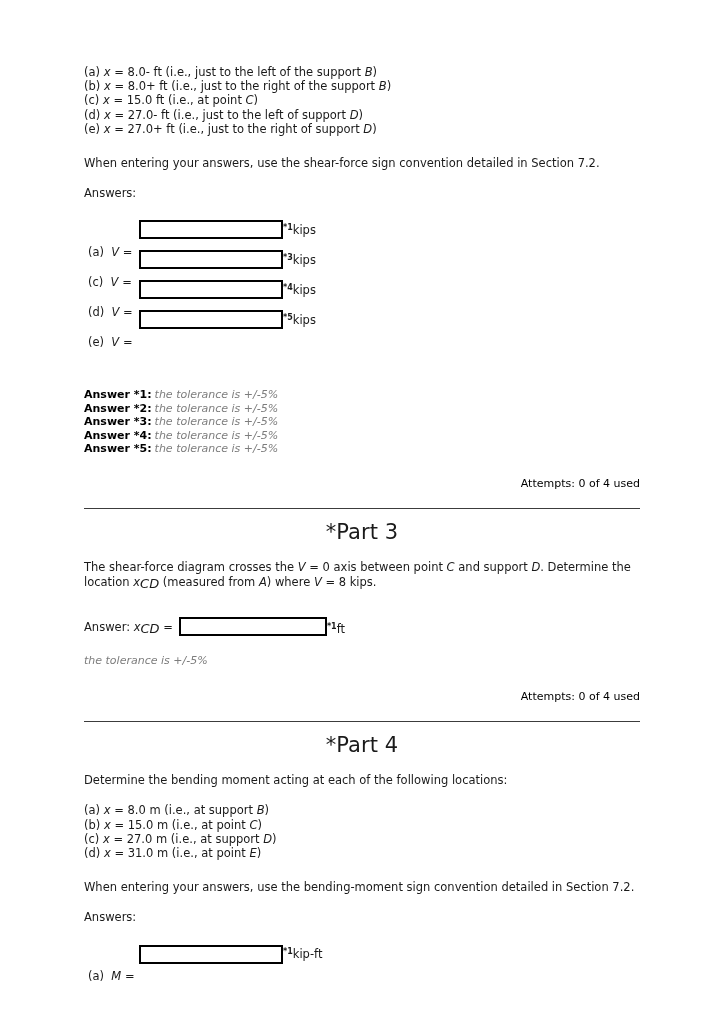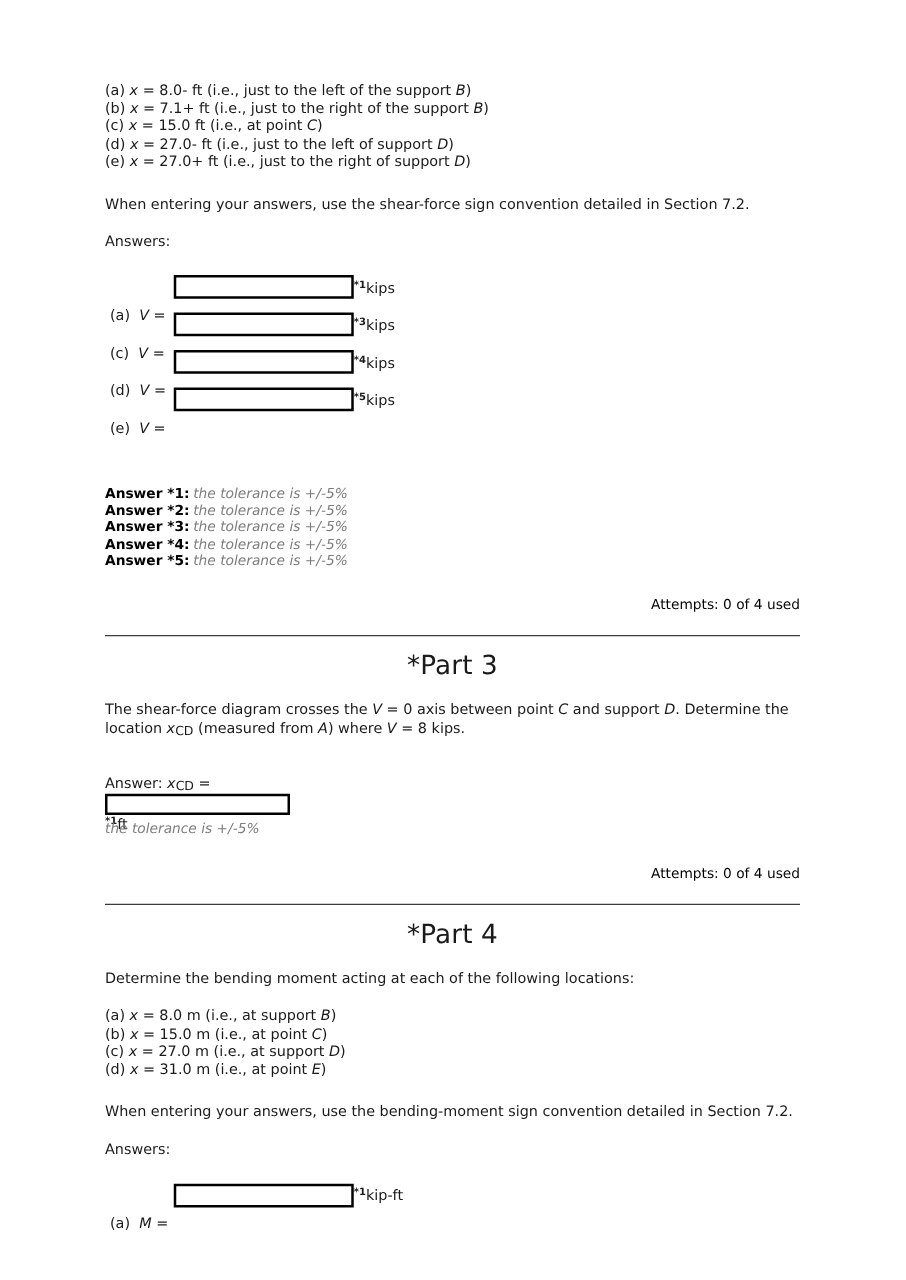--- a/index.html
+++ b/index.html
@@ -35,22 +35,23 @@
   .loc-list {
     font-size: 11.5px;
     line-height: 14.2px;
     color: #1a1a1a;
   }
   .loc-list div { white-space: nowrap; }
 
   i.v, i.var { font-style: italic; }
 
   sub.sb {
-    font-size: 10px;
+    font-size: 13px;
     vertical-align: -2px;
+    font-style: italic;
   }
 
   
   .ans-row {
     display: flex;
     align-items: center;
     height: 19px;
     margin-bottom: 11px;
     padding-left: 4px;
   }
@@ -86,24 +87,23 @@
   .star {
     font-size: 8px;
     font-weight: bold;
     vertical-align: 4px;
     letter-spacing: 0;
   }
 
   
   .ans-row-p3 {
     display: flex;
-    align-items: flex-start;
+    align-items: flex-end;
     height: 19px;
     padding-left: 0px;
-    flex-direction: column;
   }
   .ans-label-p3 {
     font-size: 11.5px;
     color: #1a1a1a;
     white-space: nowrap;
     margin-right: 6px;
   }
 
   
   .tol-list { margin: 0; }
@@ -157,21 +157,21 @@
 </head>
 <body>
 
 <div class="page">
 
   <div class="gap-40"></div>
   <div style="height:25px"></div>
 
   <div class="loc-list" id="p2-locs">
       <div><span>(a) </span><i class="var">x</i><span> = 8.0- ft (i.e., just to the left of the support </span><i class="var">B</i><span>)</span></div>
-      <div><span>(b) </span><i class="var">x</i><span> = 7.1+ ft (i.e., just to the right of the support </span><i class="var">B</i><span>)</span></div>
+      <div><span>(b) </span><i class="var">x</i><span> = 8.0+ ft (i.e., just to the right of the support </span><i class="var">B</i><span>)</span></div>
       <div><span>(c) </span><i class="var">x</i><span> = 15.0 ft (i.e., at point </span><i class="var">C</i><span>)</span></div>
       <div><span>(d) </span><i class="var">x</i><span> = 27.0- ft (i.e., just to the left of support </span><i class="var">D</i><span>)</span></div>
       <div><span>(e) </span><i class="var">x</i><span> = 27.0+ ft (i.e., just to the right of support </span><i class="var">D</i><span>)</span></div>
     </div>
 
   <div class="gap-20"></div>
 
   <div class="para">When entering your answers, use the shear-force sign convention detailed in Section 7.2.</div>
 
   <div class="gap-16"></div>

